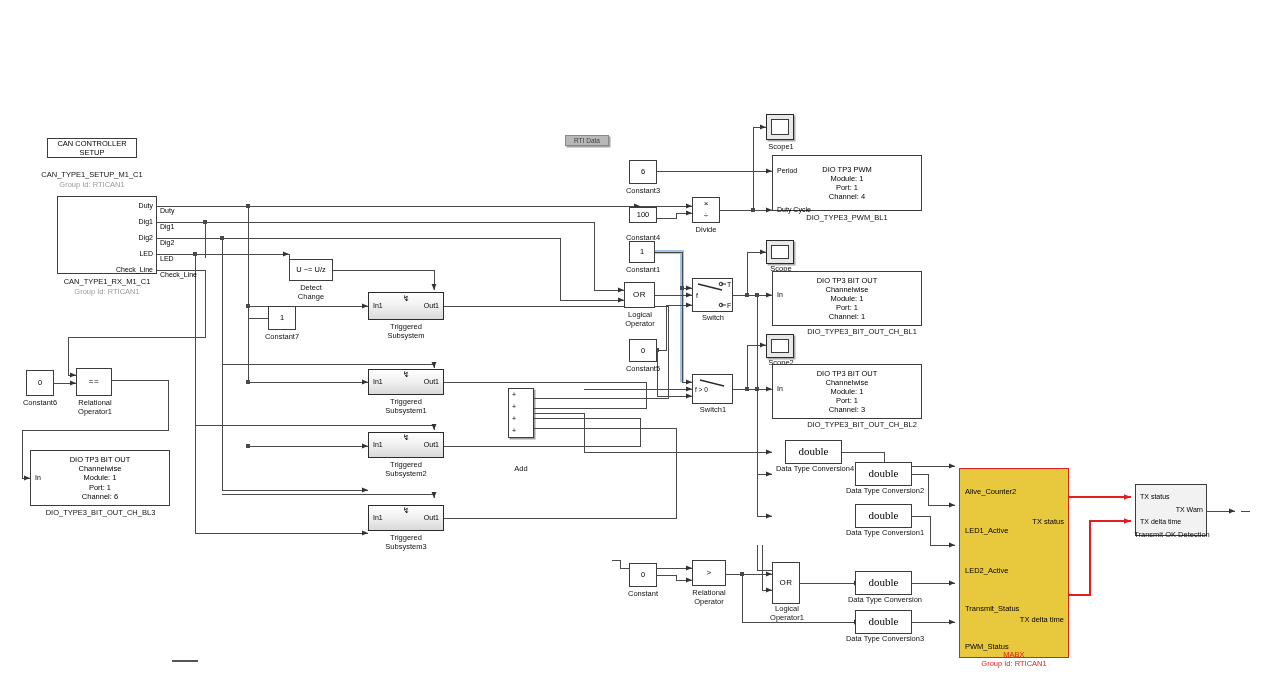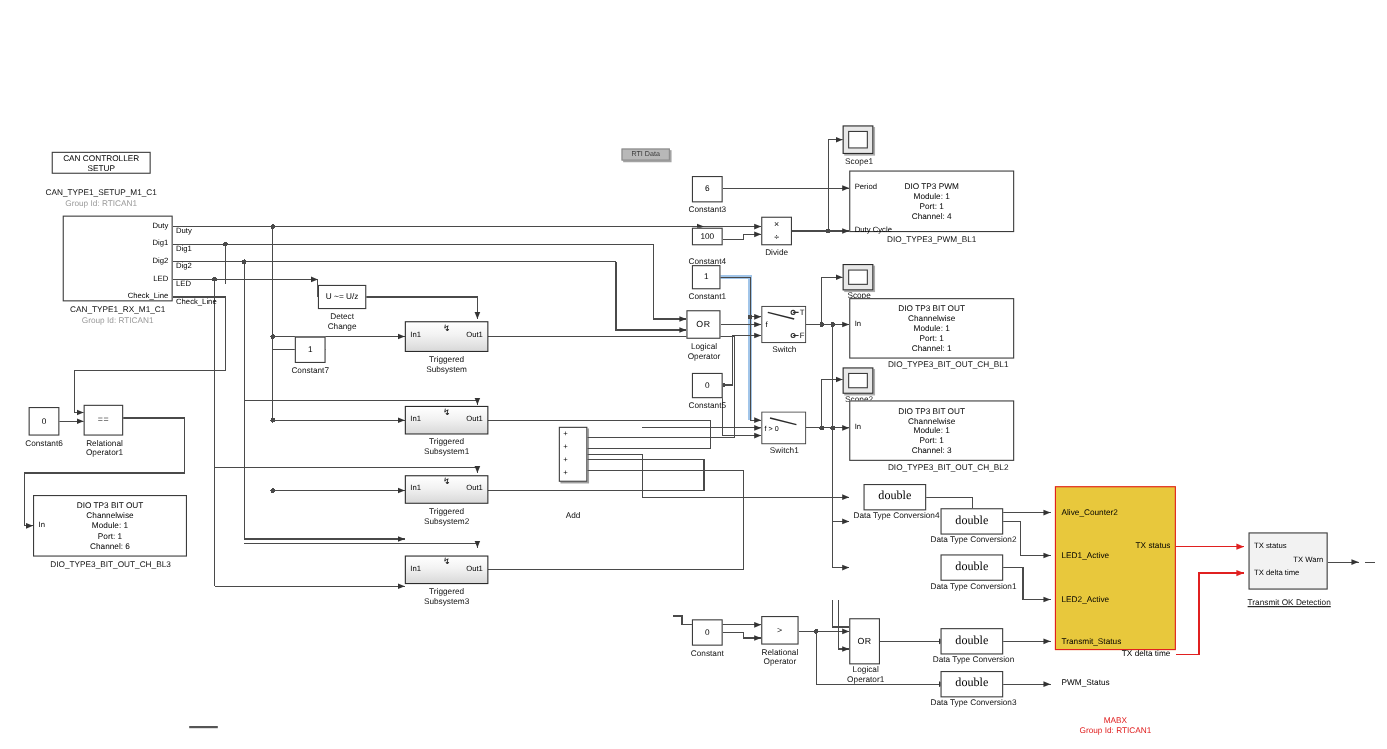--- a/index.html
+++ b/index.html
@@ -498,34 +498,34 @@
   </div>
   <div class="cap" style="left:680px; top:588px; width:58px; white-space:pre-line;">Relational
 Operator</div>
 
   <div class="blk" style="left:772px; top:562px; width:28px; height:42px;">
     <span class="op">OR</span>
   </div>
   <div class="cap" style="left:760px; top:604px; width:54px; white-space:pre-line;">Logical
 Operator1</div>
 
-  <div class="mabx" style="left:959px; top:442px; width:110px; height:149px;text-align:right;">
+  <div class="mabx" style="left:959px; top:468px; width:110px; height:190px;text-align:right;">
     <span class="pl" style="left:5px; top:18px;">Alive_Counter2</span>
     <span class="pl" style="left:5px; top:57px;">LED1_Active</span>
     <span class="pl" style="left:5px; top:97px;">LED2_Active</span>
     <span class="pl" style="left:5px; top:135px;">Transmit_Status</span>
     <span class="pl" style="left:5px; top:173px;">PWM_Status</span>
     <span class="pl" style="right:4px; top:48px;">TX status</span>
     <span class="pl" style="right:4px; top:146px;">TX delta time</span>
   </div>
   <div class="cap red" style="left:959px; top:650px; width:110px;">MABX</div>
   <div class="cap red" style="left:959px; top:659px; width:110px;">Group Id: RTICAN1</div>
 
   <div class="blk" style="left:1135px; top:484px; width:72px; height:52px; background:#f2f2f2;">
   </div>
   <div class="portlab" style="left:1140px; top:493px;">TX status</div>
   <div class="portlab" style="left:1140px; top:518px;">TX delta time</div>
   <div class="portlab r" style="left:1140px; top:506px; width:63px;">TX Warn</div>
-  <div class="cap" style="left:1122px; top:543px; width:100px;text-decoration:underline;">Transmit OK Detection</div>
+  <div class="cap" style="left:1122px; top:530px; width:100px;">Transmit OK Detection</div>
 
   <div class="hline-stub" style="left:172px; top:660px; width:26px; height:2px;"></div>
 
 </div>
 
 </body></html>

